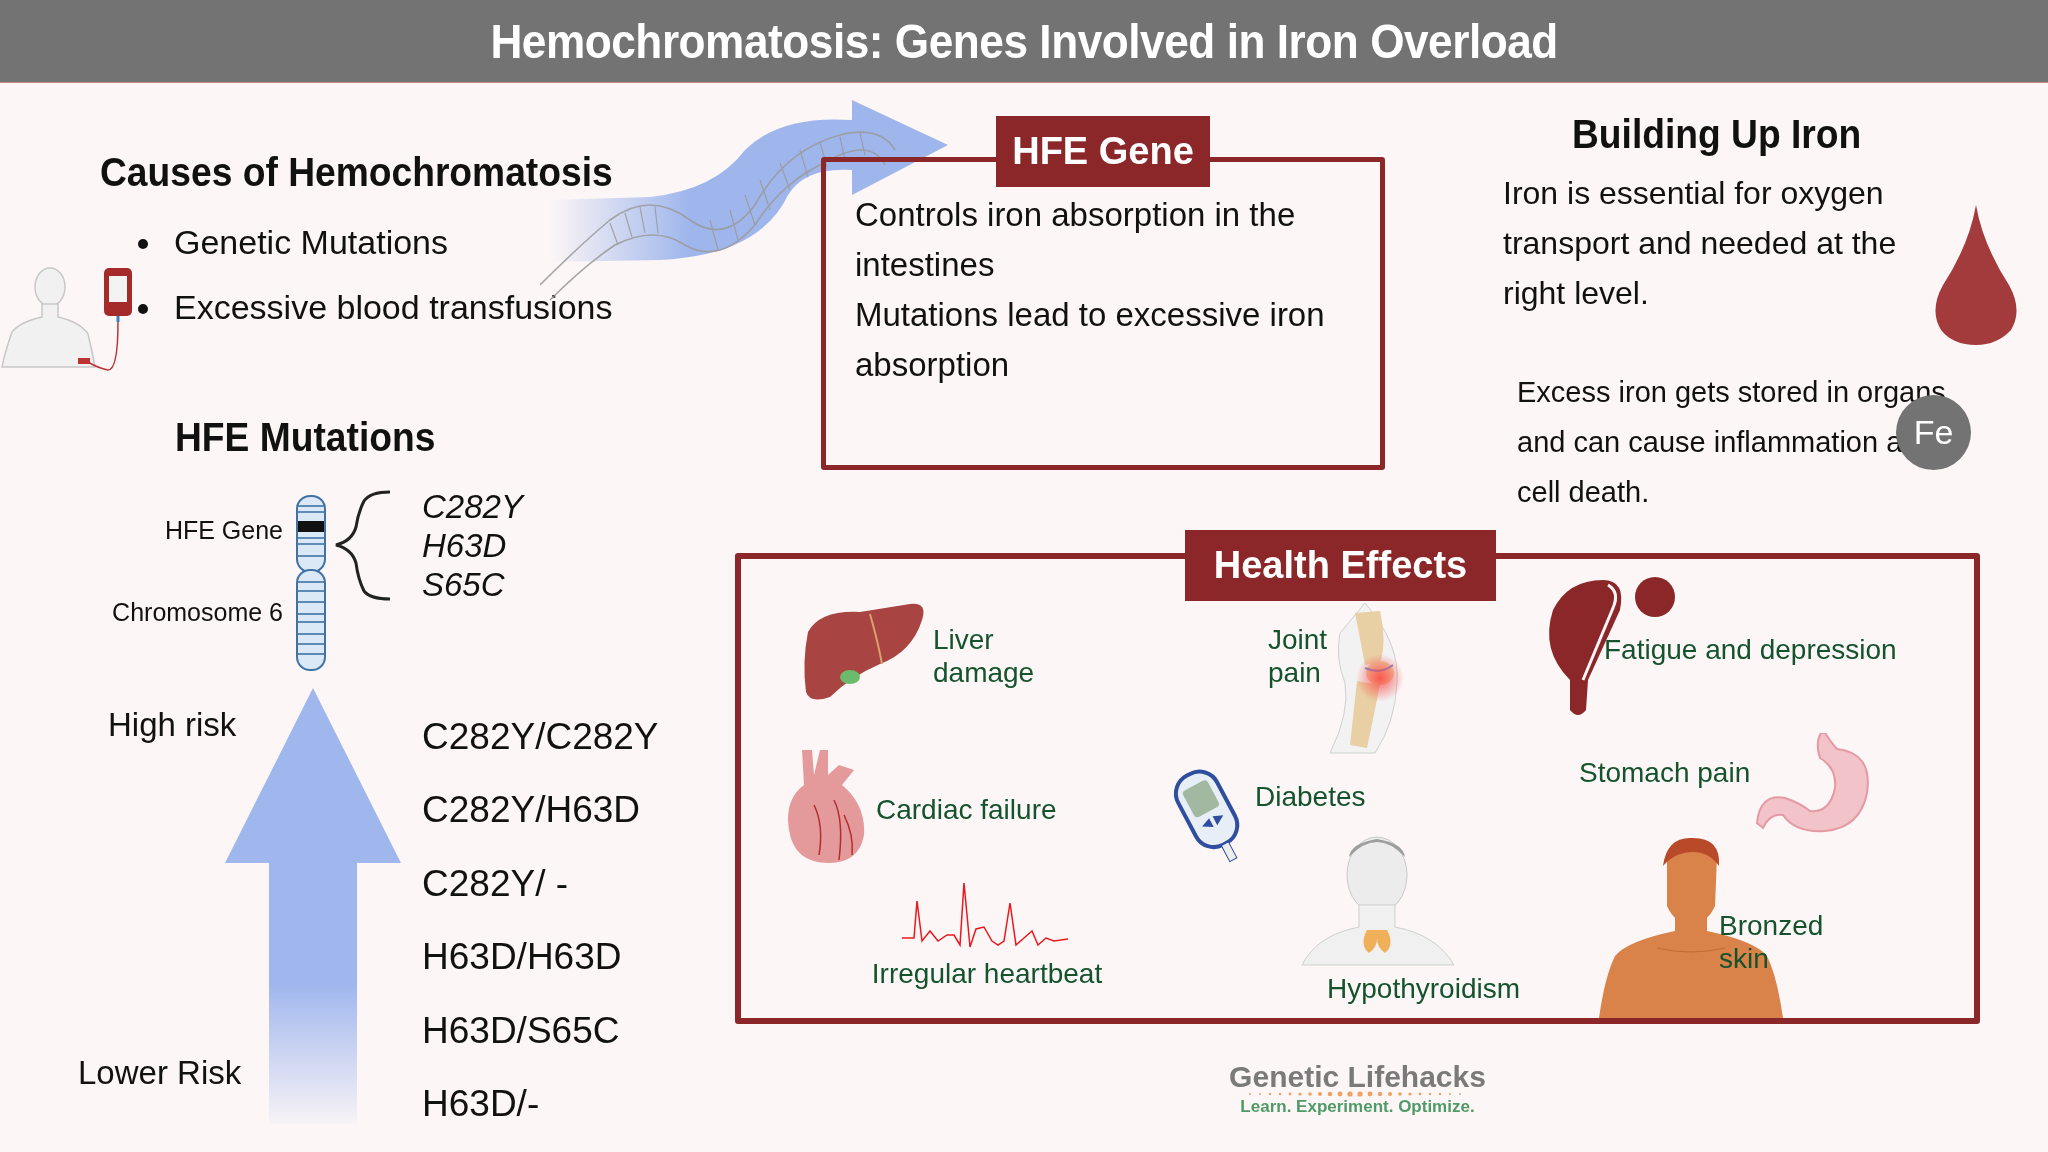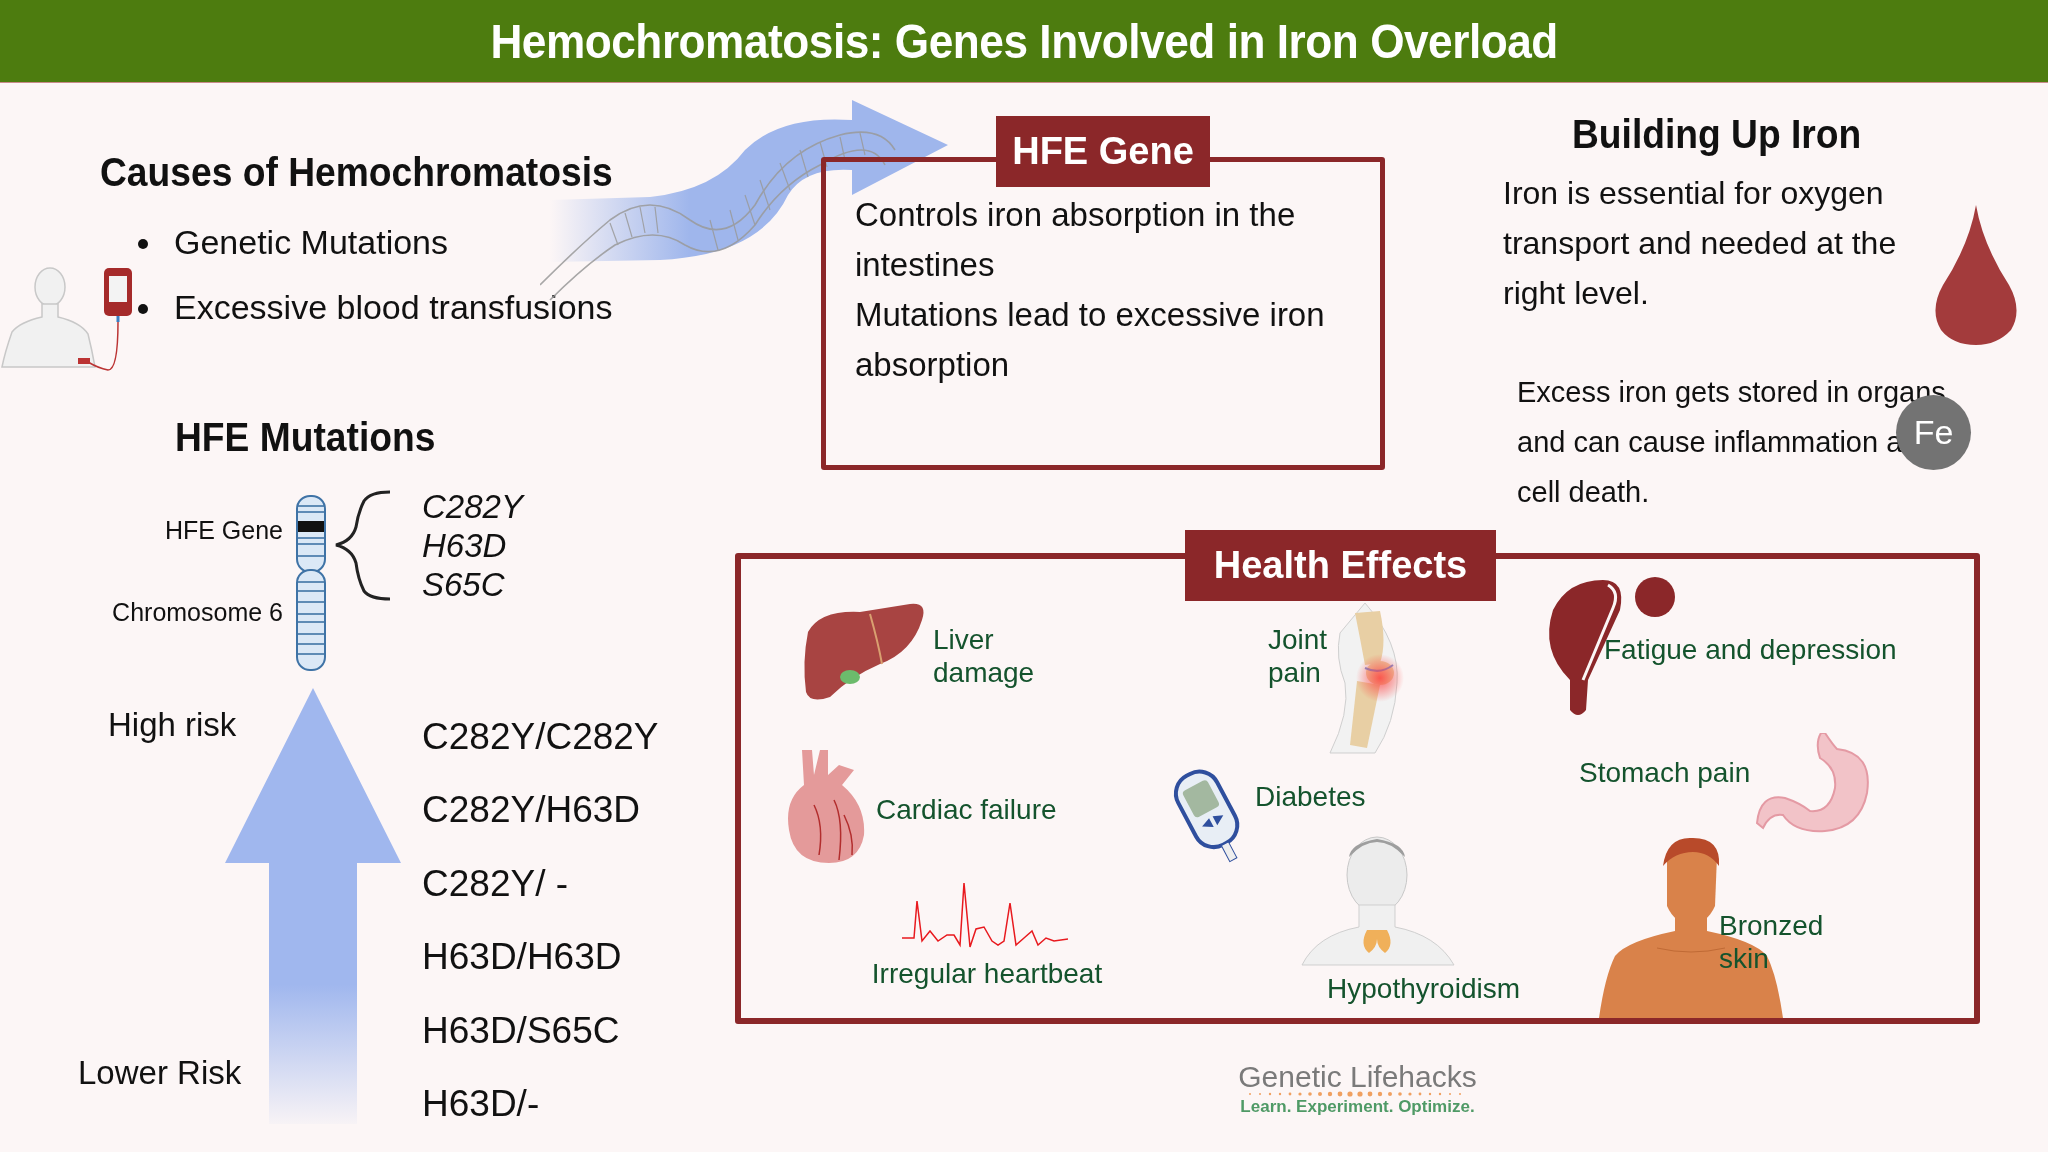--- a/index.html
+++ b/index.html
@@ -6,21 +6,21 @@
   html, body { width: 2048px; height: 1152px; overflow: hidden; }
   body {
     background: #fcf6f6;
     font-family: "Liberation Sans", sans-serif;
     color: #111;
     position: relative;
   }
   .abs { position: absolute; }
   .header {
     left: 0; top: 0; width: 2048px; height: 83px;
-    background: #4d7c0f;
+    background: #737373;
     display: flex; align-items: center; justify-content: center;
     border-bottom: 1px solid #c98a8a;
   }
   .header-title {
     color: #fff; font-weight: bold; font-size: 48px; letter-spacing: -0.5px;
     font-family: "Liberation Sans", sans-serif;
     transform: scaleX(0.92);
   }
   .h-bold { font-weight: bold; color: #111; }
   .causes-title { left: 100px; top: 150px; font-size: 40px; transform-origin: left; transform: scaleX(0.93); }
@@ -56,21 +56,21 @@
     background: #737373; color: #fff; font-size: 34px;
     display: flex; align-items: center; justify-content: center;
   }
 
   .health-box {
     left: 735px; top: 553px; width: 1245px; height: 471px;
     border: 6px solid #8b2729; border-radius: 3px;
   }
   .health-tag { left: 1185px; top: 530px; width: 311px; height: 71px; font-size: 38px; }
   .effect-label { font-size: 28px; line-height: 33px; color: #14532d; }
-  .logo-name { left: 1215px; top: 1060px; width: 285px; text-align: center; font-size: 30px; font-weight: normal; color: #7a7a7a; }
+  .logo-name { left: 1215px; top: 1060px; width: 285px; text-align: center; font-size: 30px; font-weight: bold; color: #7a7a7a; }
   .logo-dots { left: 1245px; top: 1091px; width: 225px; height: 6px; }
   .logo-tag { left: 1215px; top: 1097px; width: 285px; text-align: center; font-size: 17px; font-weight: bold; color: #4f9a66; }
 </style>
 </head>
 <body>
 
 <div class="abs header">
   <div class="header-title">Hemochromatosis: Genes Involved in Iron Overload</div>
 </div>
 

